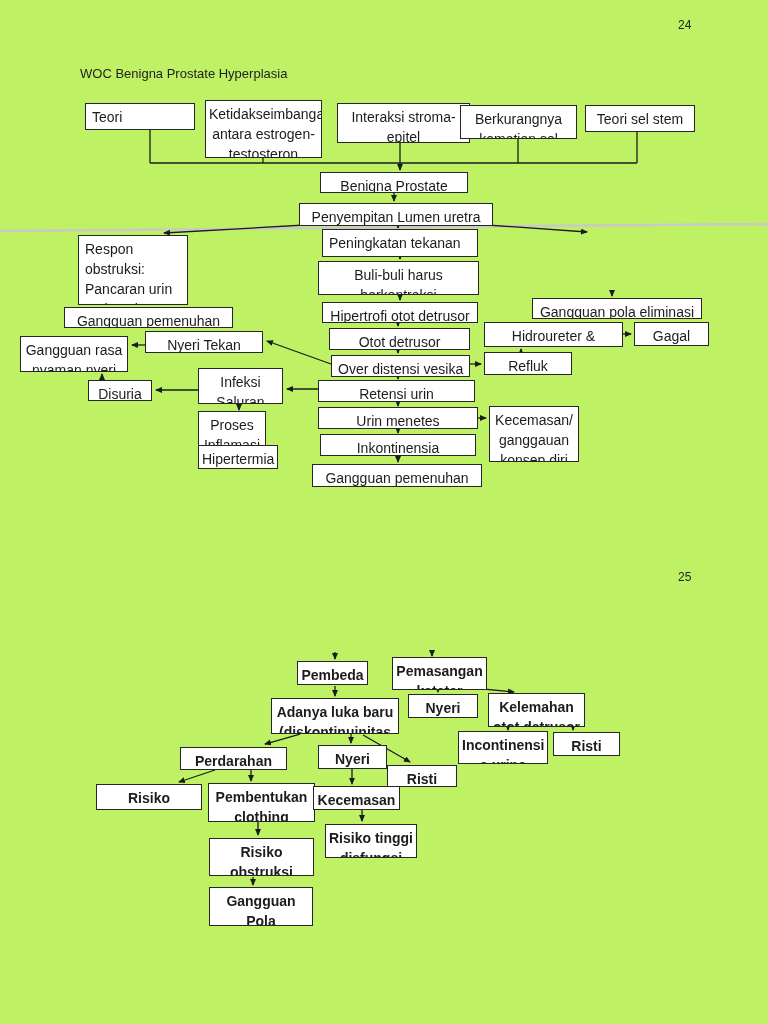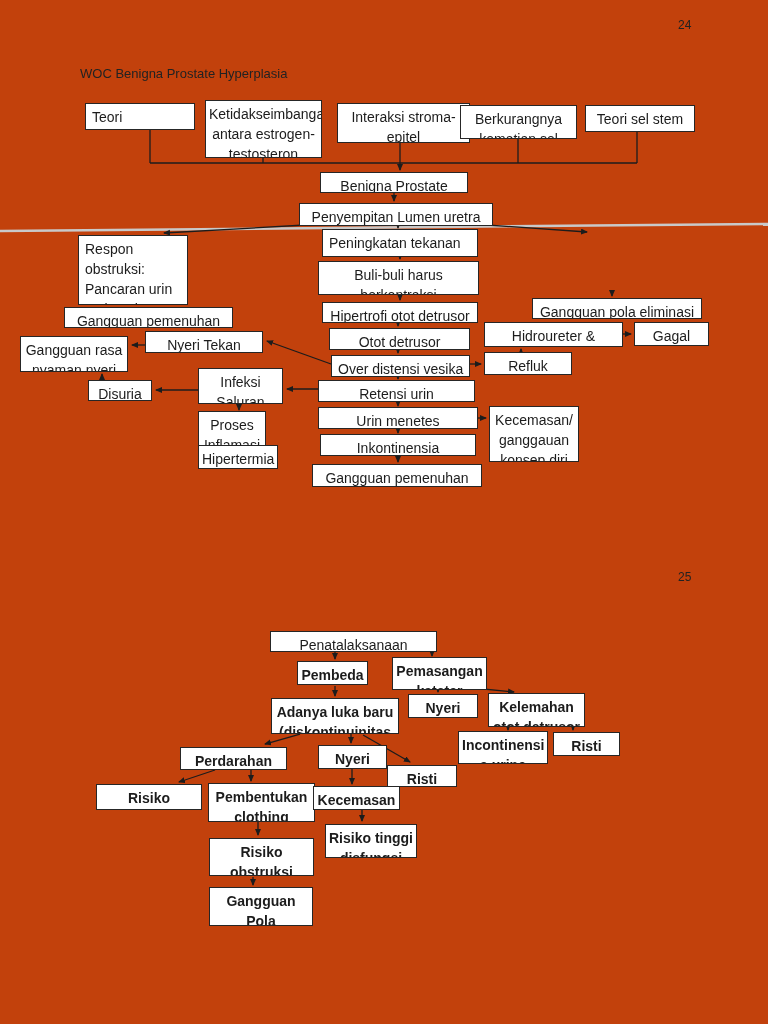--- a/index.html
+++ b/index.html
@@ -1,16 +1,16 @@
 <!DOCTYPE html>
 <html><head>
 <meta charset="utf-8">
 <style>
   html,body{margin:0;padding:0;background:#ffffff;}
-  .page{position:relative;width:768px;height:1024px;background:#c2410c;overflow:hidden;
+  .page{position:relative;width:768px;height:1024px;background:#bef264;overflow:hidden;
         font-family:"Liberation Sans",sans-serif;color:#1c1c1c;}
   svg.wires{position:absolute;left:0;top:0;width:768px;height:1024px;}
   .box{position:absolute;box-sizing:border-box;border:1.6px solid #262626;background:#ffffff;
        font-size:14px;line-height:20px;text-align:center;padding:3px 3px 0 3px;
        overflow:hidden;white-space:pre-line;}
   .box.l{text-align:left;padding-left:6px;}
   .box.b{font-weight:bold;border-width:1.8px;}
   .pagenum{position:absolute;font-size:12px;color:#222;}
   .doc-title{position:absolute;font-size:13px;color:#222;}
 </style>
@@ -139,21 +139,20 @@
   <div class="box" style="left:88px;top:380px;width:64px;height:21px">Disuria</div>
   <div class="box" style="left:198px;top:368px;width:85px;height:36px">Infeksi
 Saluran
 Kemih</div>
   <div class="box" style="left:198px;top:411px;width:68px;height:45px">Proses
 Inflamasi</div>
   <div class="box" style="left:198px;top:445px;width:80px;height:24px">Hipertermia</div>
 
   <div class="pagenum" style="left:678px;top:570px">25</div>
 
-  <div class="box" style="left:270px;top:631px;width:167px;height:21px">Penatalaksanaan</div>
   <div class="box b" style="left:297px;top:661px;width:71px;height:24px">Pembeda
 han</div>
   <div class="box b" style="left:392px;top:657px;width:95px;height:33px">Pemasangan
 kateter</div>
   <div class="box b" style="left:408px;top:694px;width:70px;height:24px">Nyeri</div>
   <div class="box b" style="left:488px;top:693px;width:97px;height:34px">Kelemahan
 otot detrusor</div>
   <div class="box b" style="left:458px;top:731px;width:90px;height:33px">Incontinensi
 a urine</div>
   <div class="box b" style="left:553px;top:732px;width:67px;height:24px">Risti

